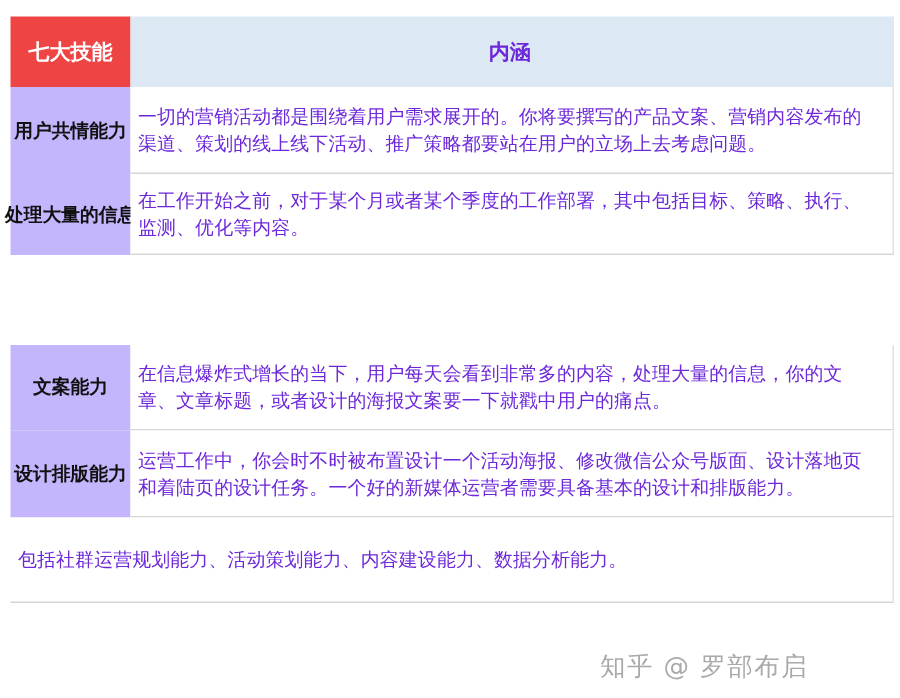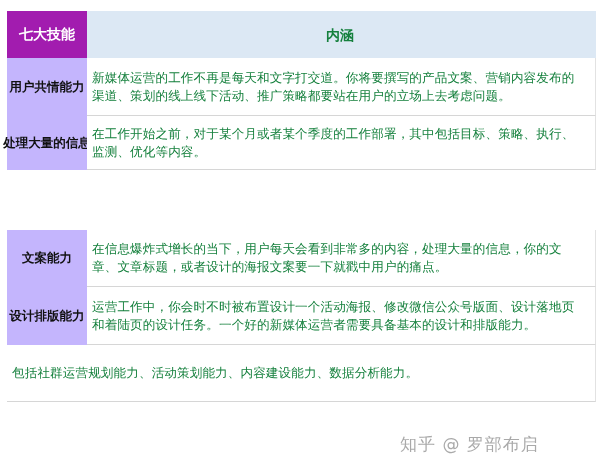--- a/index.html
+++ b/index.html
@@ -18,46 +18,46 @@
     display: flex; align-items: center; justify-content: center;
     font-weight: bold; font-size: 12.5px; color: #111;
     white-space: nowrap;
   }
   .desc {
     flex: 1; background: #fff;
     border-bottom: 1px solid #d6d6d6;
     border-right: 1px solid #e2e2e2;
     display: flex; align-items: center;
     padding: 0 8px 0 5px;
-    font-size: 12.6px; line-height: 18px; color: #15803d;
+    font-size: 12.6px; line-height: 18px; color: #6d28d9;
     letter-spacing: 0.1px;
   }
   .row.header .skill {
-    background: #a21caf; color: #ffffff; font-size: 14px;
+    background: #ef4444; color: #ffffff; font-size: 14px;
   }
   .row.header .desc {
     background: #dce8f4; justify-content: center; font-weight: bold; font-size: 14px;
     border-bottom: none; border-right: none;
   }
   .watermark {
     position: absolute; left: 400px; top: 433px;
     color: rgba(140,140,140,0.75); font-size: 17px; letter-spacing: 1px;
   }
 </style>
 </head>
 <body>
 
 <div class="table">
   <div class="row header" style="height:47px">
     <div class="skill">七大技能</div>
     <div class="desc">内涵</div>
   </div>
   <div class="row" style="height:58px">
     <div class="skill">用户共情能力</div>
-    <div class="desc">新媒体运营的工作不再是每天和文字打交道。你将要撰写的产品文案、营销内容发布的渠道、策划的线上线下活动、推广策略都要站在用户的立场上去考虑问题。</div>
+    <div class="desc">一切的营销活动都是围绕着用户需求展开的。你将要撰写的产品文案、营销内容发布的渠道、策划的线上线下活动、推广策略都要站在用户的立场上去考虑问题。</div>
   </div>
   <div class="row" style="height:54px">
     <div class="skill">处理大量的信息</div>
     <div class="desc">在工作开始之前，对于某个月或者某个季度的工作部署，其中包括目标、策略、执行、监测、优化等内容。</div>
   </div>
   <div class="row" style="height:60px">
   </div>
   <div class="row" style="height:57px">
     <div class="skill">文案能力</div>
     <div class="desc">在信息爆炸式增长的当下，用户每天会看到非常多的内容，处理大量的信息，你的文章、文章标题，或者设计的海报文案要一下就戳中用户的痛点。</div>

